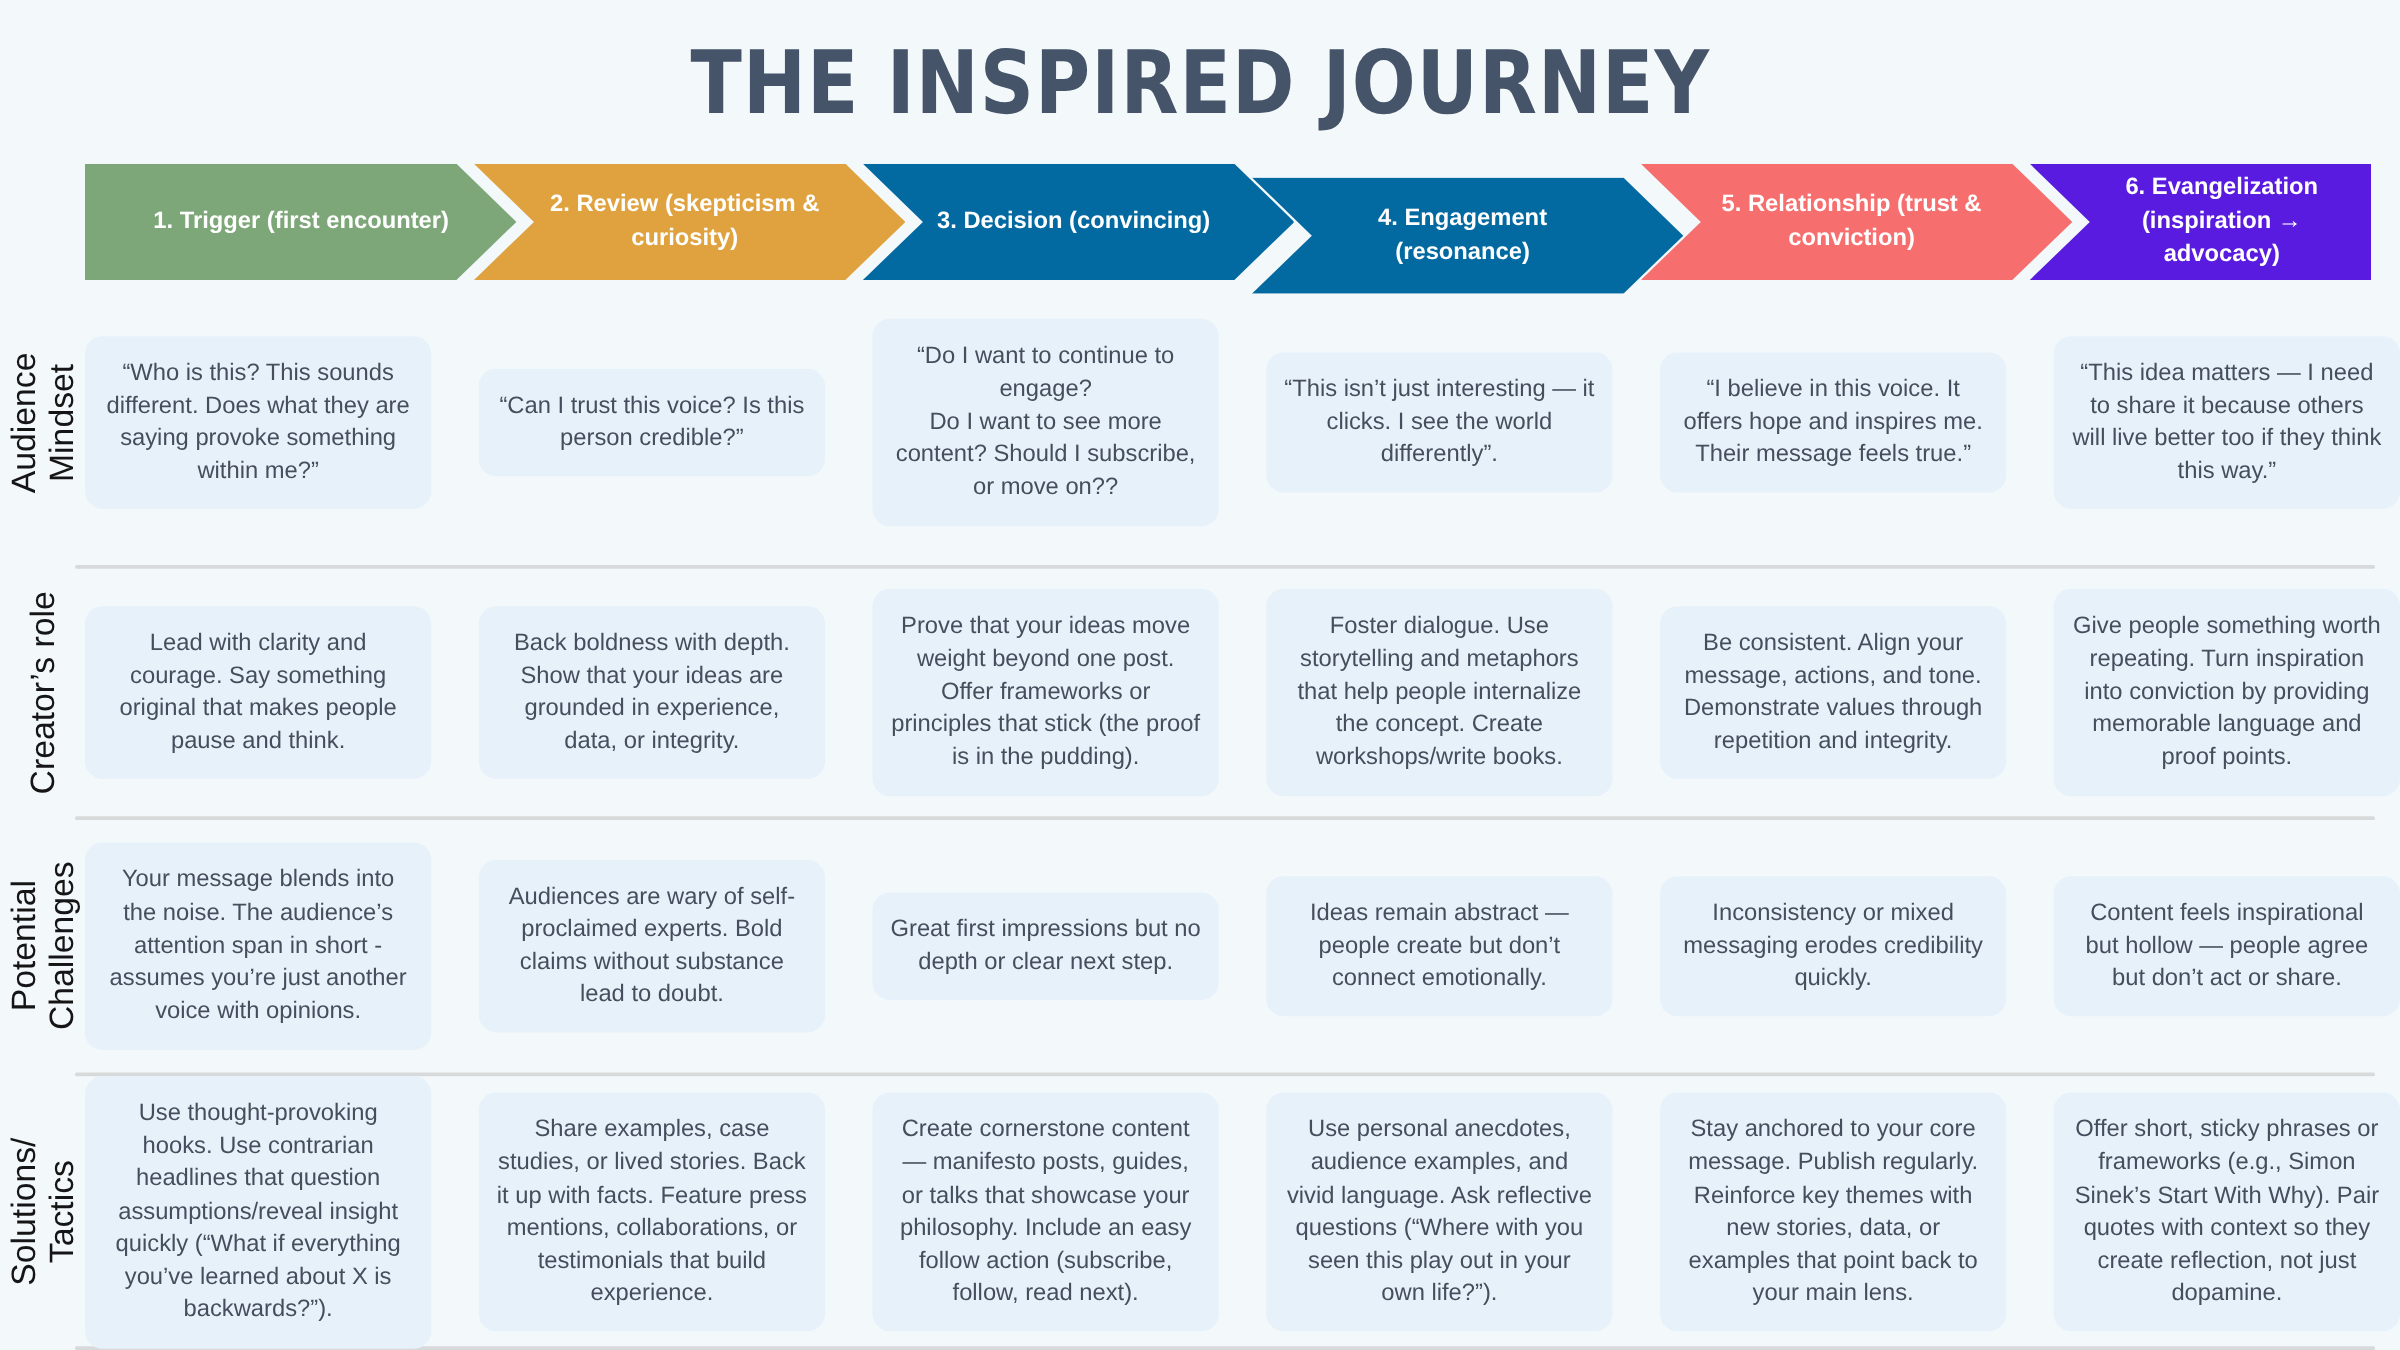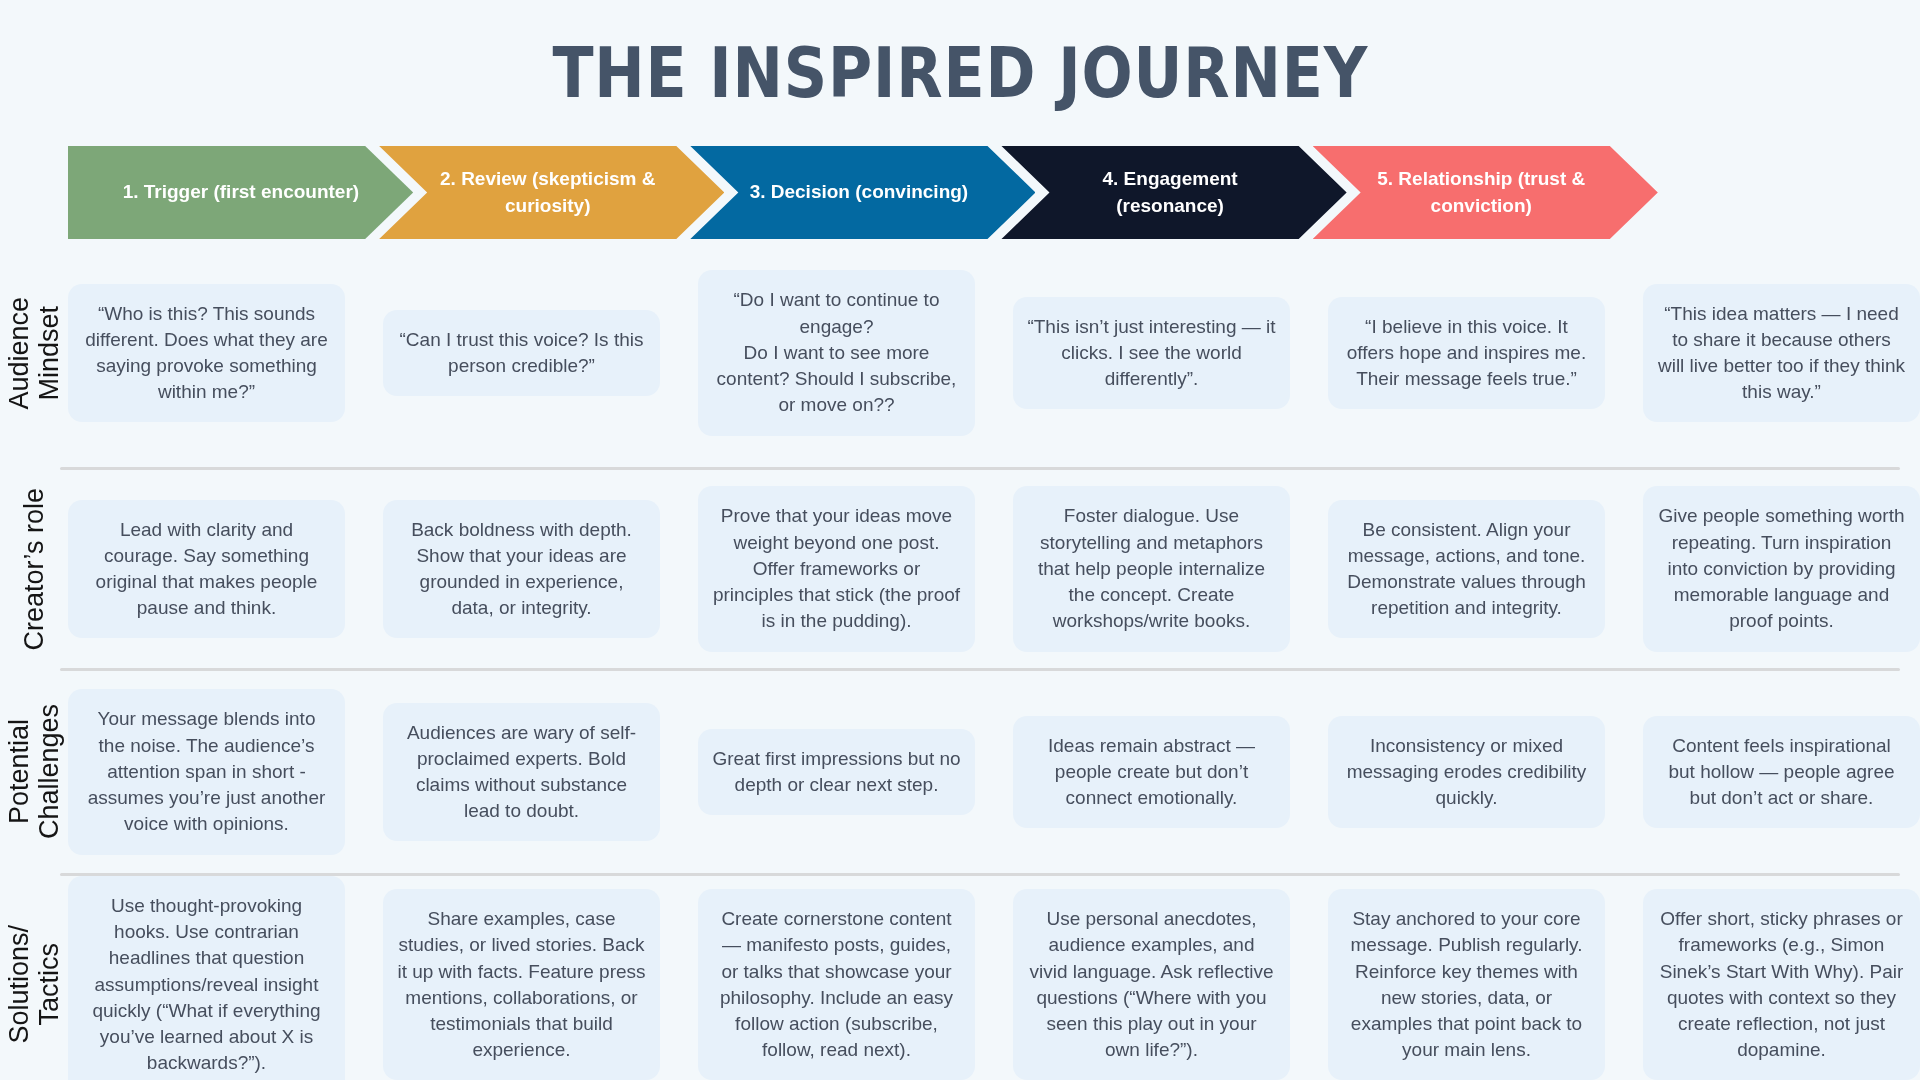--- a/index.html
+++ b/index.html
@@ -3,21 +3,21 @@
 <meta charset="utf-8">
 <style>
   html,body{margin:0;padding:0;}
   body{
     width:1920px;height:1080px;overflow:hidden;
     background:#F3F8FB;
     font-family:"Liberation Sans", sans-serif;
     color:#464E5D;
   }
   .title-wrap{
-    height:146px;display:flex;align-items:center;justify-content:center;
+    height:131px;display:flex;align-items:center;justify-content:center;
   }
   .page-title{
     margin:0;
     font-family:"DejaVu Sans","Liberation Sans",sans-serif;
     font-weight:700;
     font-size:70px;
     letter-spacing:1px;
     color:#455468;
     transform:scaleX(0.86);
     white-space:nowrap;
@@ -107,25 +107,28 @@
 <div class="arrows">
   <div class="arrow arrow--first" style="background-color: rgb(125, 167, 120); justify-content: flex-end;">
     <div class="arrow-inner"><span>1. Trigger</span> <span>(first encounter)</span></div>
   </div>
   <div class="arrow arrow--mid" style="background-color: rgb(224, 162, 63);">
     <div class="arrow-inner"><span>2. Review</span> <span>(skepticism &amp; curiosity)</span></div>
   </div>
   <div class="arrow arrow--mid" style="background-color: #0369a1;">
     <div class="arrow-inner"><span>3. Decision</span> <span>(convincing)</span></div>
   </div>
-  <div class="arrow arrow--mid" style="background-color: #0f172a;">
+  <div class="arrow arrow--mid" style="background-color: #0369a1; margin-top: 11px;">
     <div class="arrow-inner"><span>4. Engagement</span> <span>(resonance)</span></div>
   </div>
   <div class="arrow arrow--mid" style="background-color: rgb(247, 110, 110);">
     <div class="arrow-inner"><span>5. Relationship</span> <span>(trust &amp; conviction)</span></div>
+  </div>
+  <div class="arrow arrow--last" style="background-color: rgb(90, 27, 224);">
+    <div class="arrow-inner"><span>6. Evangelization</span> <span>(inspiration → advocacy)</span></div>
   </div>
 </div>
 
 <div class="band band--r1">
   <div class="label-col">
     <div class="row-label">
         <span>Audience</span>
         <span>Mindset</span>
       </div>
   </div>

